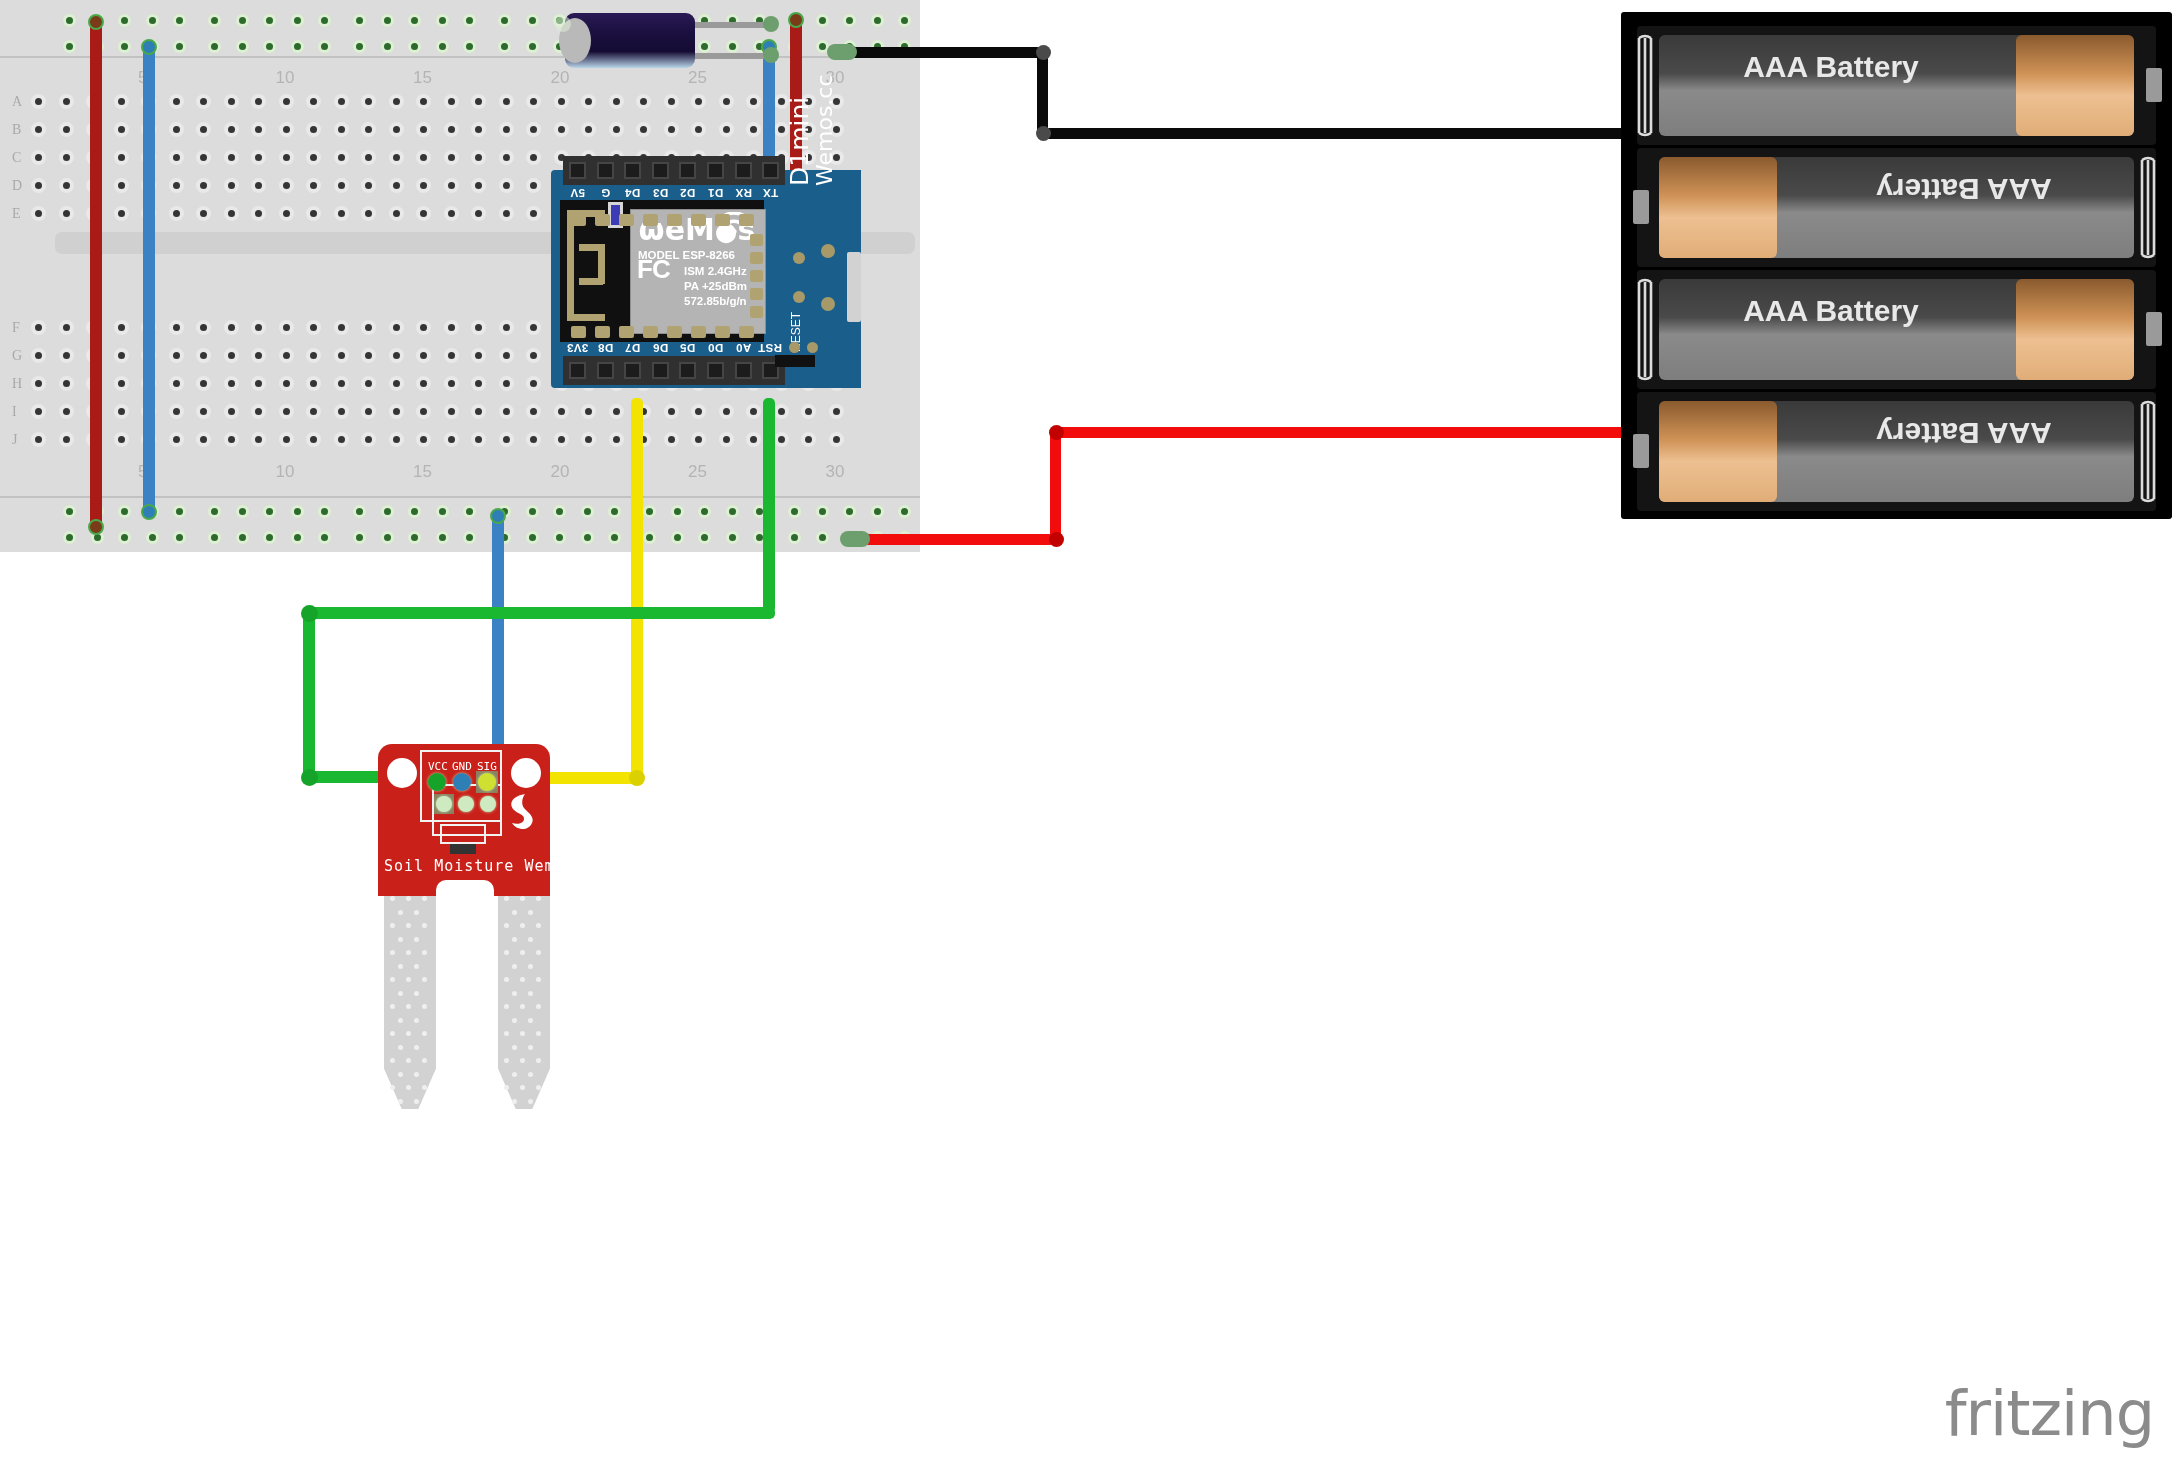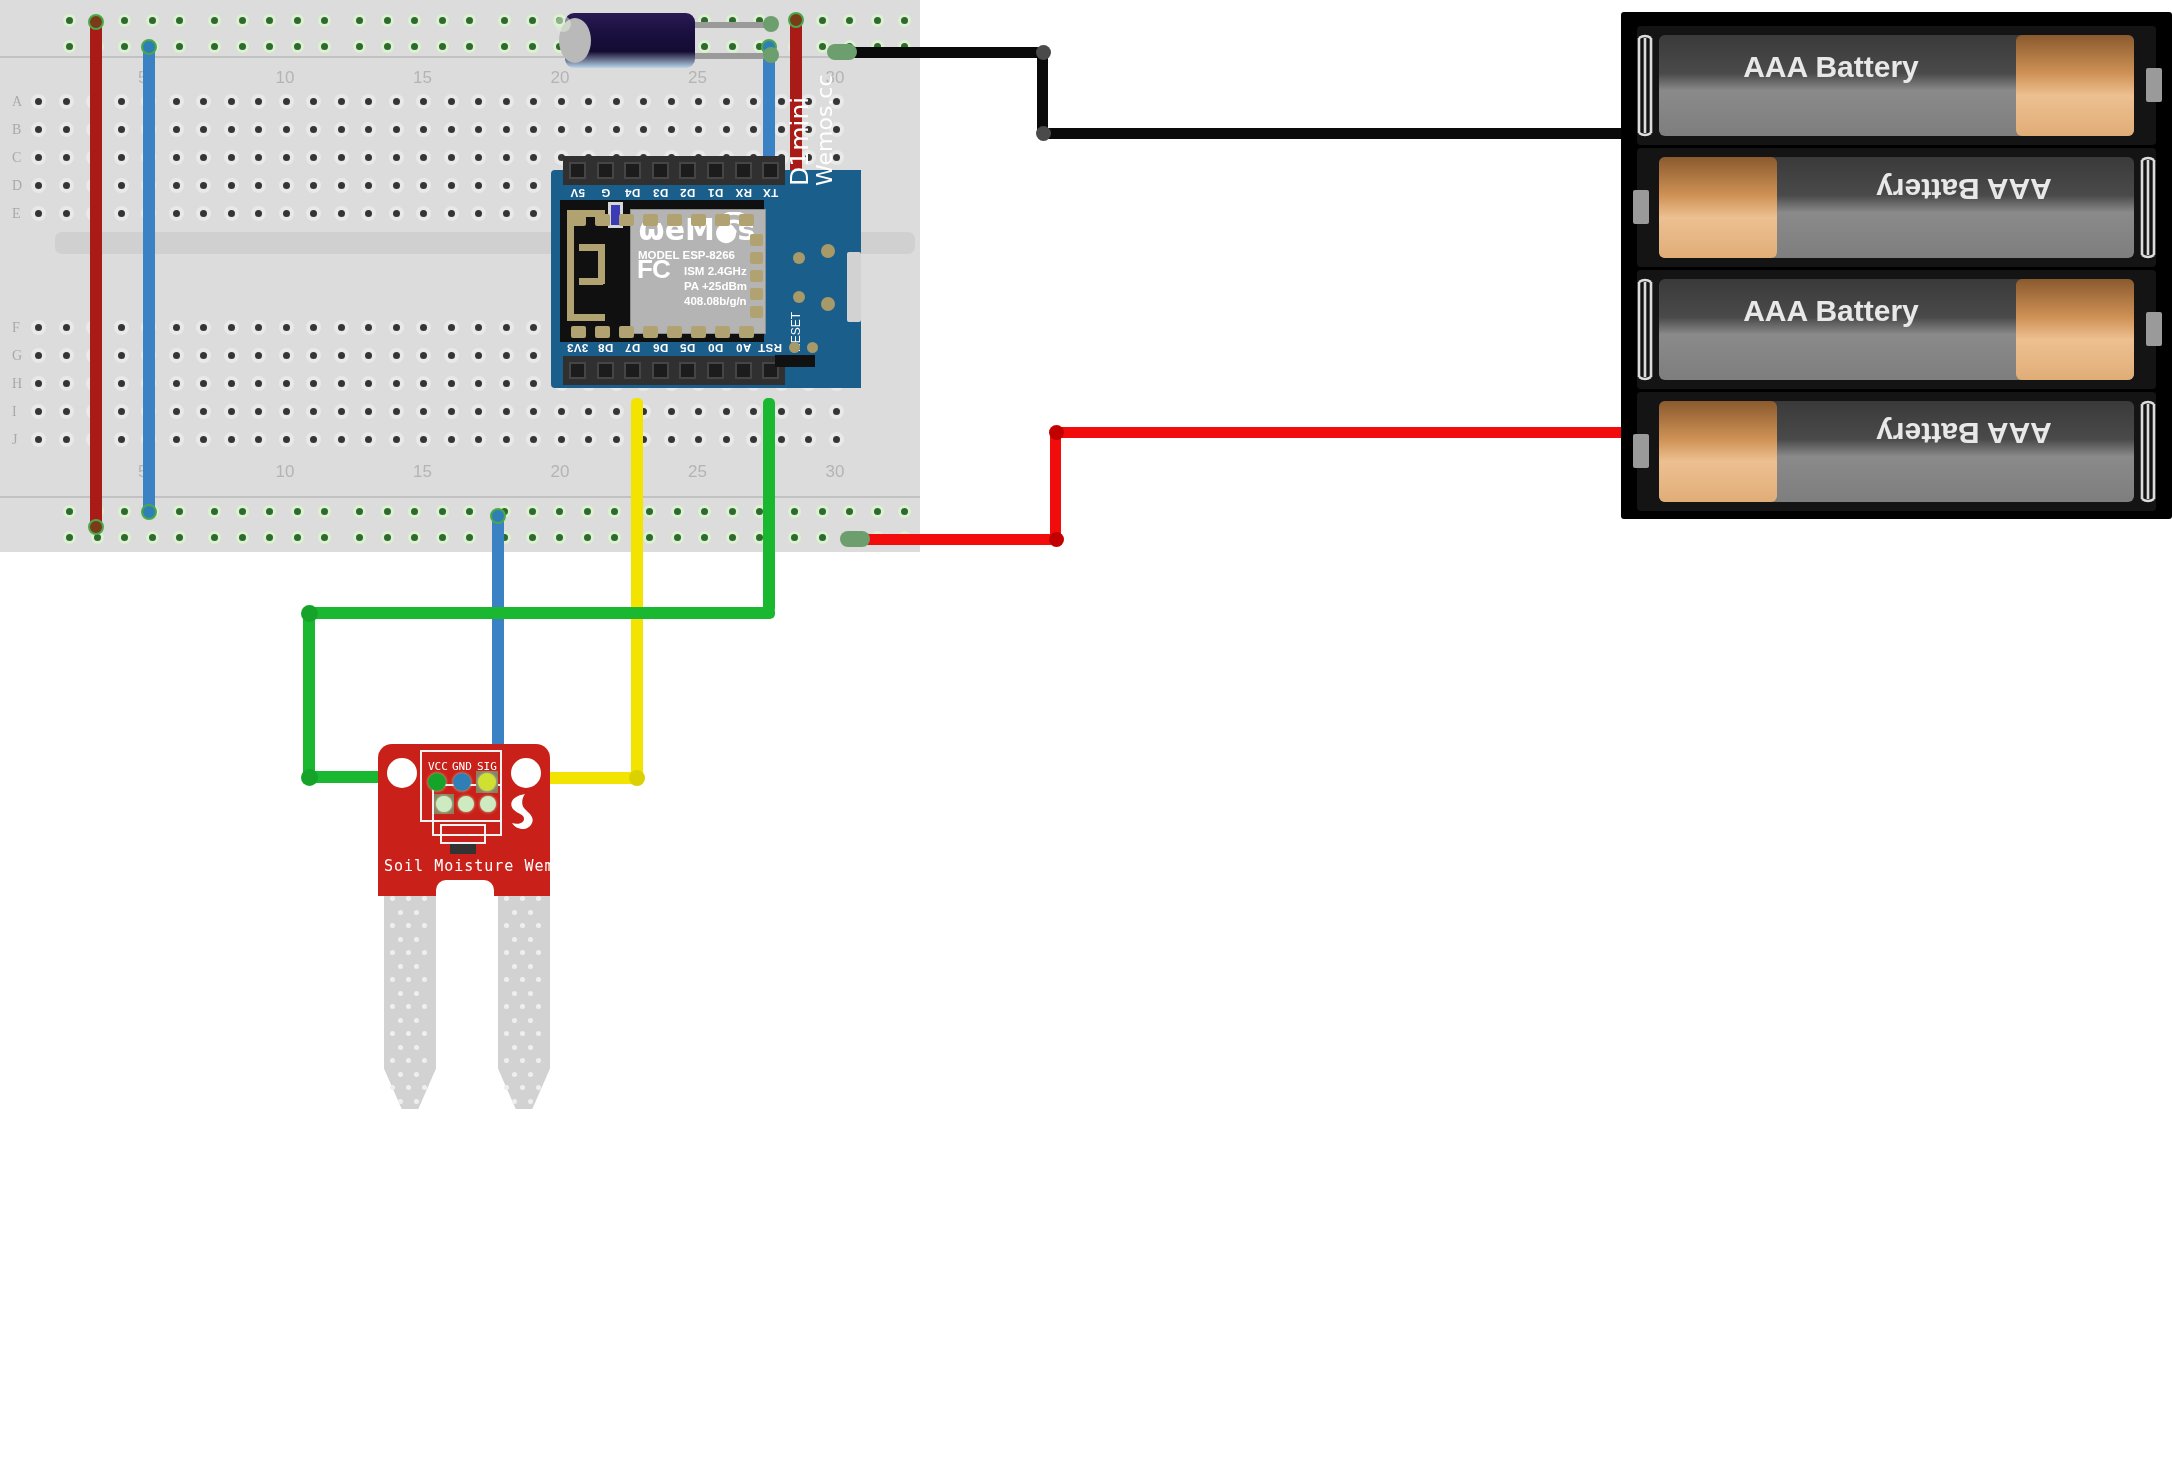--- a/index.html
+++ b/index.html
@@ -1502,21 +1502,21 @@
       <svg viewBox="0 0 34 22" width="34" height="22">
         <path d="M2 9 A18 18 0 0 1 32 9" stroke="#fff" stroke-width="3.4" fill="none"></path>
         <path d="M8 14 A11 11 0 0 1 26 14" stroke="#fff" stroke-width="3.4" fill="none"></path>
         <circle cx="17" cy="19.5" r="2.6" fill="#fff"></circle>
       </svg>
     </div>
     <div class="shield-line" style="left:86px;top:100px;font-size:26px;line-height:27px;letter-spacing:-1px;">FC</div>
     <div class="shield-line" style="left:87px;top:92px;font-size:11.5px;line-height:14px;">MODEL  ESP-8266</div>
     <div class="shield-line" style="left:133px;top:108px;font-size:11.5px;line-height:14px;">ISM 2.4GHz</div>
     <div class="shield-line" style="left:133px;top:123px;font-size:11.5px;line-height:14px;">PA +25dBm</div>
-    <div class="shield-line" style="left:133px;top:138px;font-size:11.5px;line-height:14px;">408.08b/g/n</div>
+    <div class="shield-line" style="left:133px;top:138px;font-size:11.5px;line-height:14px;">572.85b/g/n</div>
 
     <div class="abs" style="left:236px;top:30px;color:#fff;font-size:25px;line-height:26px;
          font-family:'DejaVu Sans',sans-serif;white-space:nowrap;
          transform:rotate(-90deg);transform-origin:0 0;">D1mini</div>
     <div class="abs" style="left:262px;top:30px;color:#fff;font-size:22px;line-height:23px;
          font-family:'DejaVu Sans',sans-serif;white-space:nowrap;
          transform:rotate(-90deg);transform-origin:0 0;">Wemos.cc</div>
     <div class="abs" style="left:239px;top:196px;color:#fff;font-size:12px;line-height:13px;
          white-space:nowrap;transform:rotate(-90deg);transform-origin:0 0;">RESET</div>
 
@@ -1711,14 +1711,15 @@
         <div class="cell-body" style="left:38px;top:389px;width:118px;height:101px;background:linear-gradient(180deg,#8a5a2e 0%,#cf9256 38%,#edc091 60%,#e0ad77 100%);"></div>
         <div class="cell-lbl" style="left:193px;top:404px;width:300px;text-align:center;transform:rotate(180deg);">AAA Battery</div>
         <div class="spring" style="left:517px;top:388px;width:22px;height:103px;"><svg viewBox="0 0 22 103" width="22" height="103" preserveAspectRatio="none">
             <path d="M4 4 L4 99 M10 4 L10 99 M16 4 L16 99" stroke="#dcdcdc" stroke-width="2.6" fill="none"></path>
             <path d="M4 4 Q10 0 16 4 M4 99 Q10 103 16 99" stroke="#dcdcdc" stroke-width="2.6" fill="none"></path>
           </svg></div>
         <div class="nub" style="left:12px;top:422px;width:16px;height:34px;"></div>
       </div>
   </div>
 
+  <div class="abs" id="fritz">fritzing</div>
 
 </div>
 
 </body></html>

